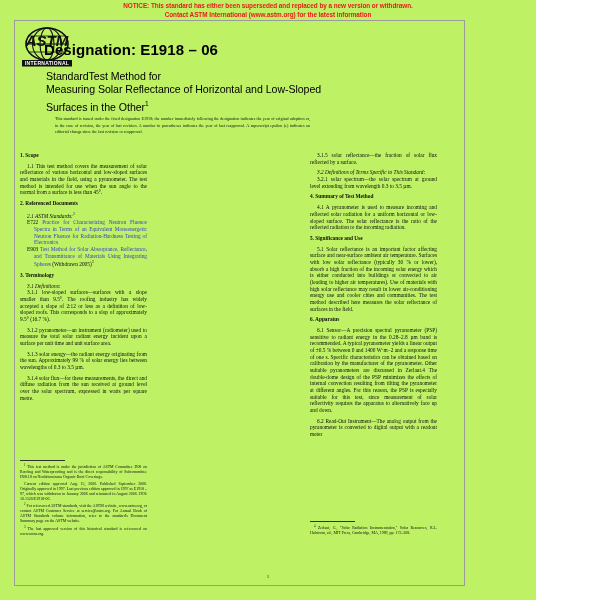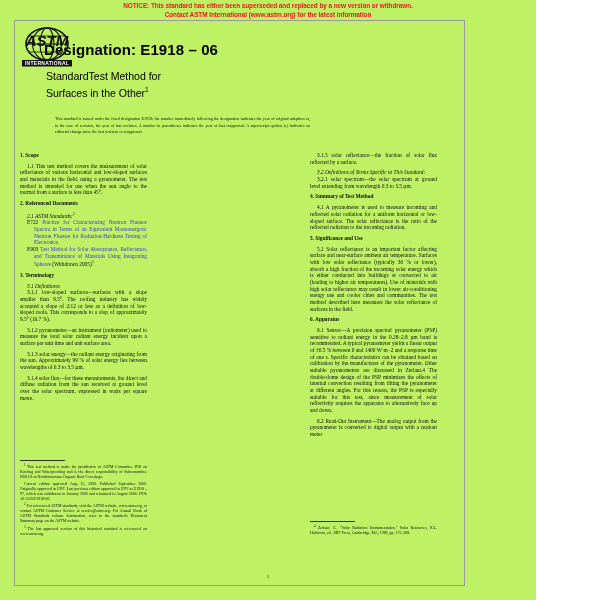--- a/index.html
+++ b/index.html
@@ -176,20 +176,21 @@
       <text x="26" y="19" text-anchor="middle" font-family="Liberation Sans, sans-serif" font-size="15" font-weight="bold" font-style="italic" fill="#111">ASTM</text>
       <rect x="1" y="33" width="50" height="6.5" fill="#111"></rect>
       <text x="26" y="38.3" text-anchor="middle" font-family="Liberation Sans, sans-serif" font-size="5" font-weight="bold" fill="#fff" letter-spacing="0.3">INTERNATIONAL</text>
     </svg>
   </div>
 
   <div class="designation">Designation: E1918 – 06</div>
 
   <div class="title">
     <div>StandardTest Method for</div>
+    <div>Measuring Solar Reflectance of Horizontal and Low-Sloped</div>
     <div><span>Surfaces in the Other</span><span class="sup">1</span></div>
   </div>
 
   <div class="issued">This standard is issued under the fixed designation E1918; the number immediately following the designation indicates the year of original adoption or, in the case of revision, the year of last revision. A number in parentheses indicates the year of last reapproval. A superscript epsilon (e) indicates an editorial change since the last revision or reapproval.</div>
 
   <div class="col left">
 
     <p class="h">1. Scope</p>
     <p class="ind">1.1 This test method covers the measurement of solar reflectance of various horizontal and low-sloped surfaces and materials in the field, using a pyranometer. The test method is intended for use when the sun angle to the normal from a surface is less than 45°.</p>
 

